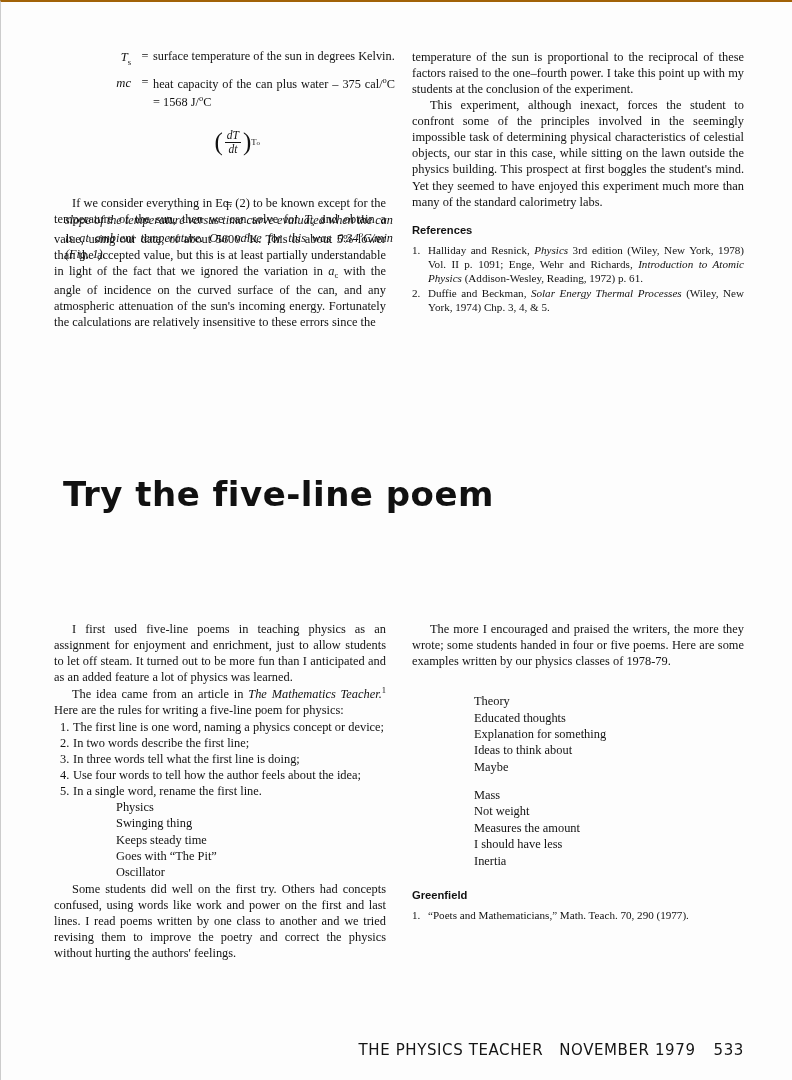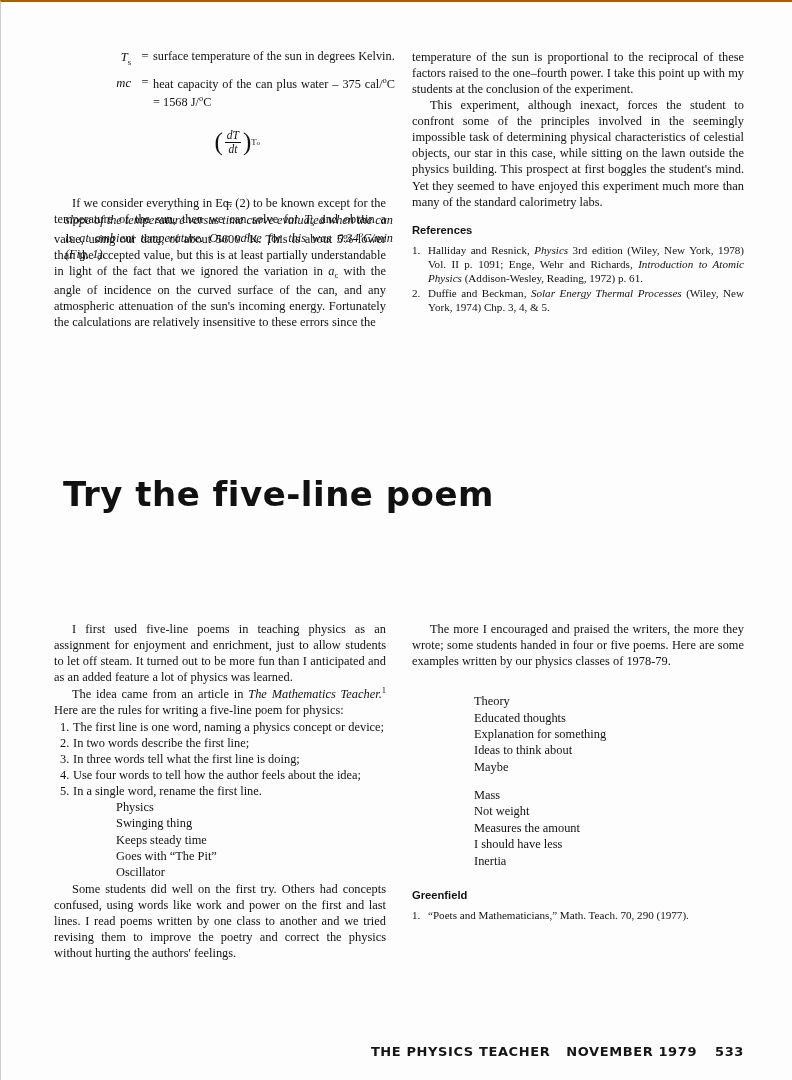--- a/index.html
+++ b/index.html
@@ -106,22 +106,22 @@
   .poem { margin: 0; font-size: 12.4px; line-height: 1.32; padding-left: 62px; }
   .poem .pl { white-space: nowrap; }
   .poem-gap { height: 12px; }
 
   .poems-right .poem { padding-left: 62px; }
 
   .footer {
     position: absolute;
     right: 48px; bottom: 21px;
     font-family: "DejaVu Sans", "Liberation Sans", sans-serif;
-    font-weight: bold;
-    font-size: 13px;
+    font-weight: normal;
+    font-size: 15px;
     letter-spacing: .6px;
     color: #151515;
     white-space: nowrap;
   }
   .footer .gap1 { display: inline-block; width: 16px; }
   .footer .gap2 { display: inline-block; width: 18px; }
 </style>
 </head>
 <body>
 

